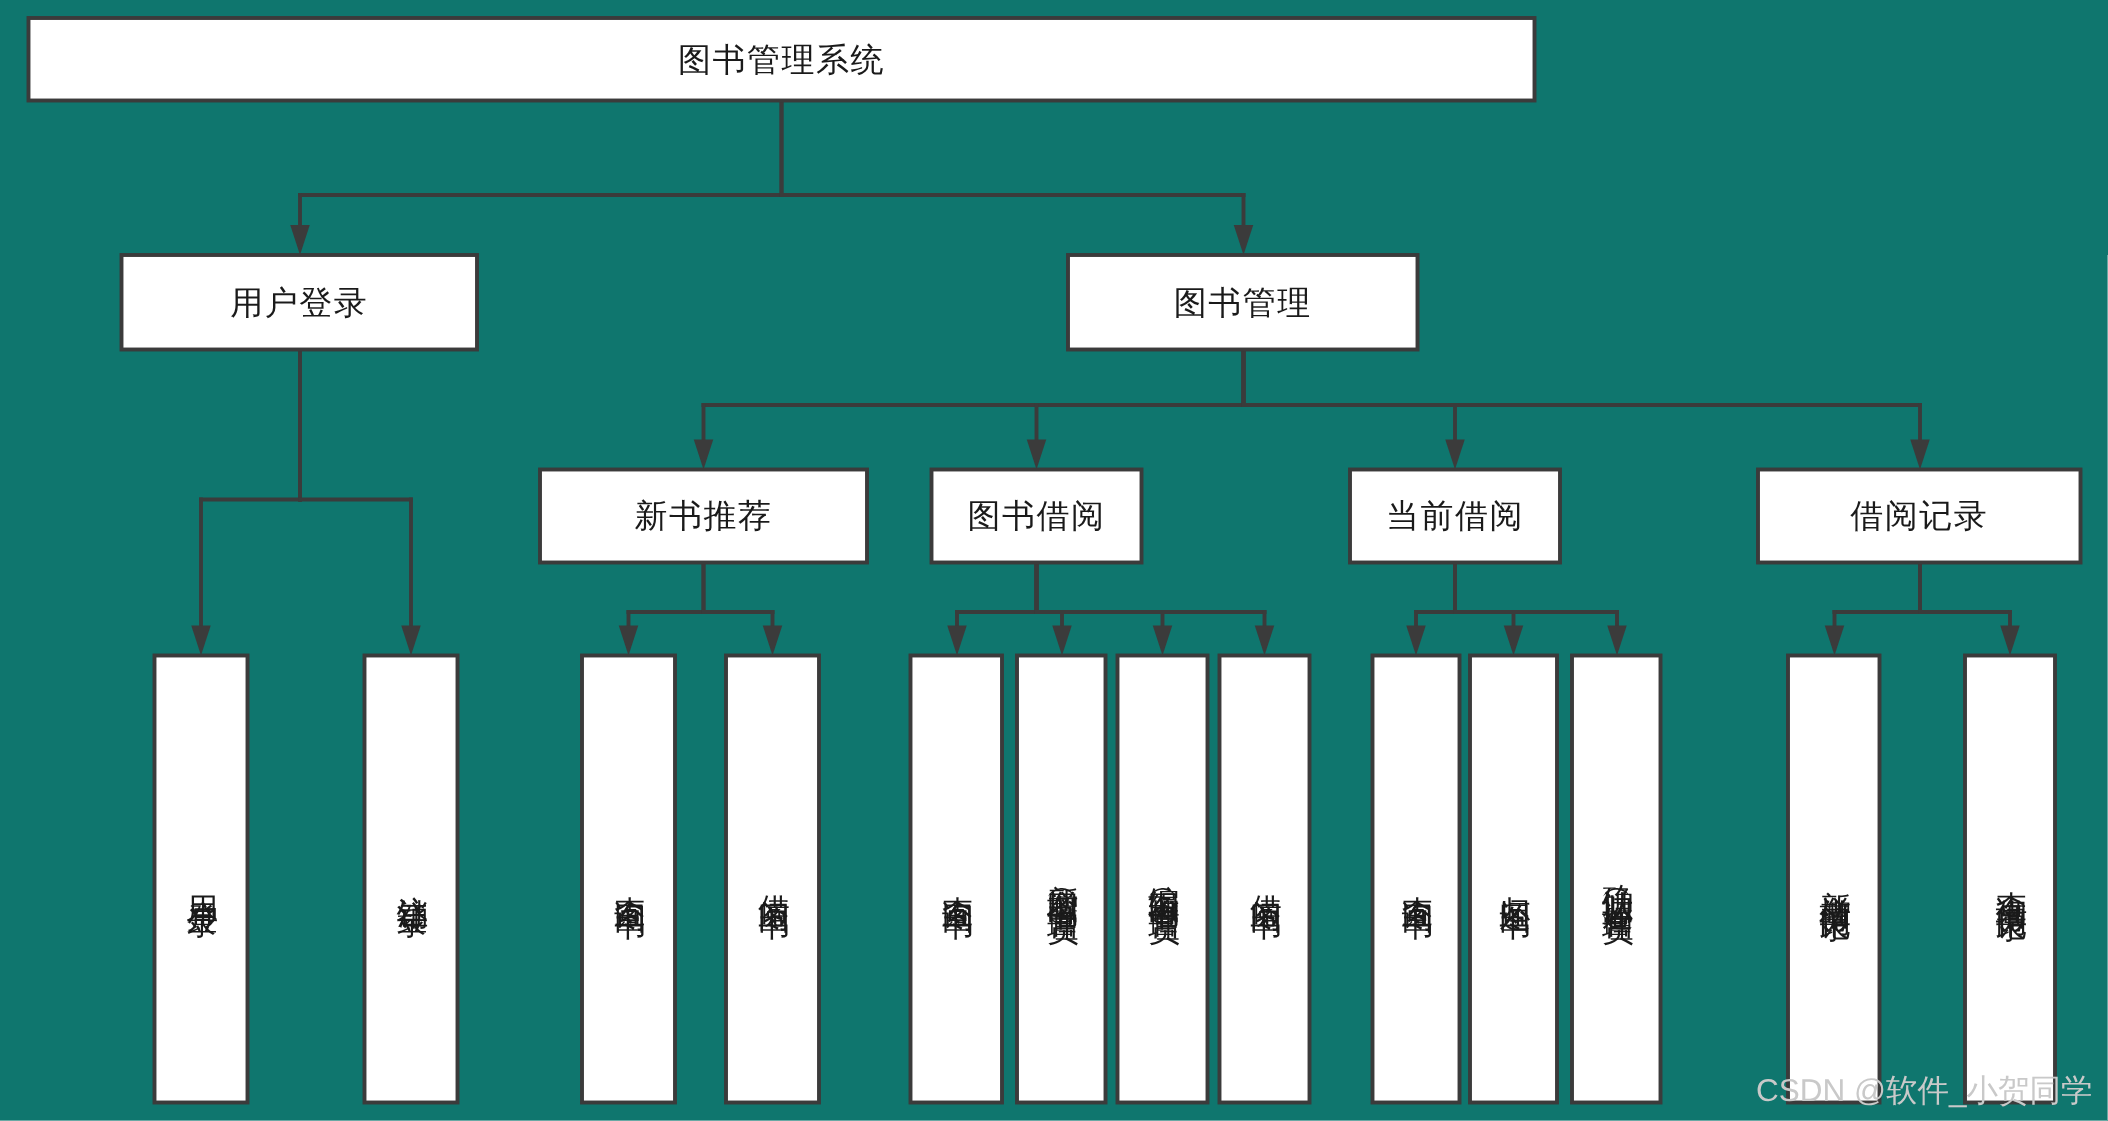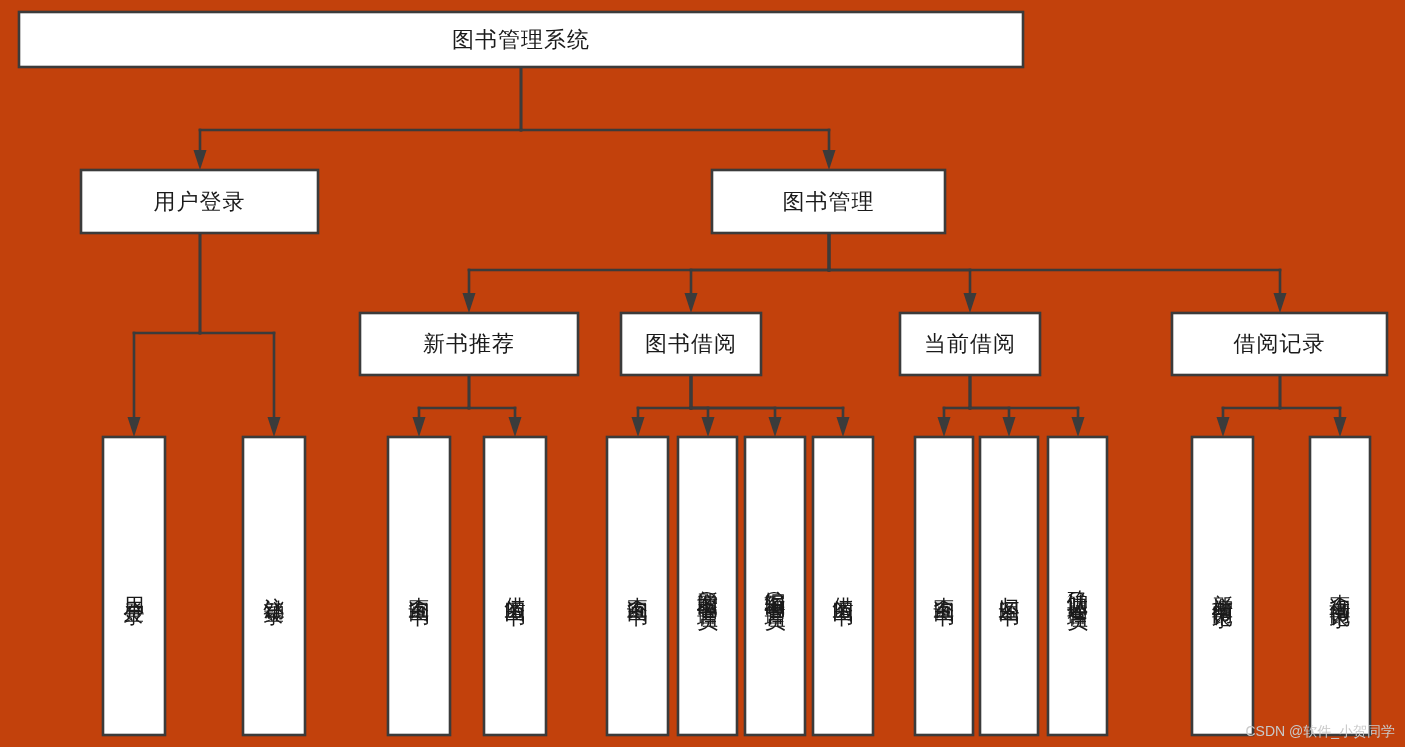--- a/index.html
+++ b/index.html
@@ -10,21 +10,21 @@
   body {
     width: 1405px;
     height: 747px;
     font-family: "Liberation Sans", "DejaVu Sans", sans-serif;
     overflow: hidden;
   }
   #diagram-root {
     position: relative;
     width: 1405px;
     height: 747px;
-    background: #c2410c;
+    background: #0f766e;
   }
   svg#flow {
     position: absolute;
     left: 0;
     top: 0;
     width: 1405px;
     height: 747px;
     display: block;
   }
   .node-rect {
@@ -39,21 +39,21 @@
     stroke-linecap: square;
   }
   .arrow-head {
     fill: #3b3b3b;
     stroke: none;
   }
   .watermark {
     position: absolute;
     right: 10px;
     bottom: 6px;
-    font-size: 14px;
+    font-size: 21px;
     color: #c9c9c9;
     font-family: "Liberation Sans", "DejaVu Sans", sans-serif;
     white-space: nowrap;
     user-select: none;
   }
 </style>
 </head>
 <body>
 
 <div id="diagram-root">

